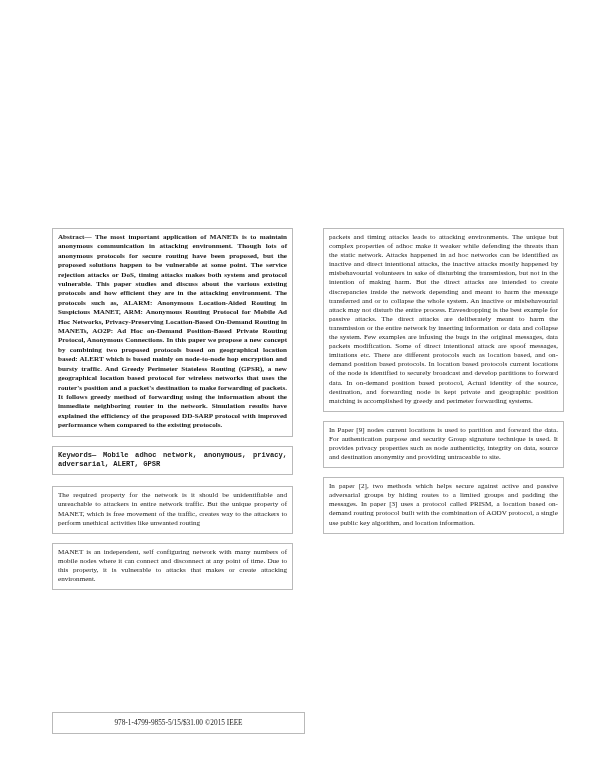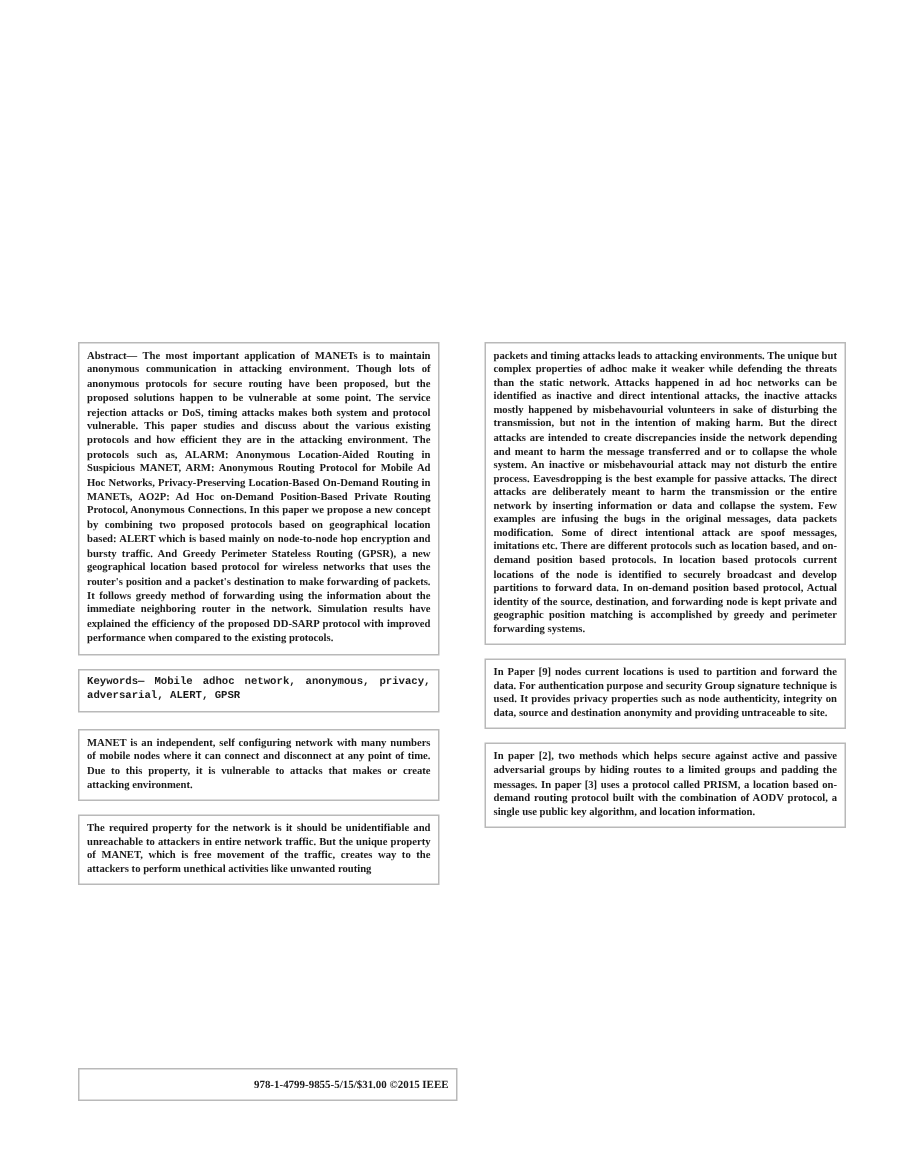--- a/index.html
+++ b/index.html
@@ -40,21 +40,20 @@
     margin-bottom: 9px;
     background: #fff;
   }
   p {
     margin: 0;
     font-size: 7.1px;
     line-height: 9.1px;
     text-align: justify;
     text-justify: inter-word;
     hyphens: auto;
-    font-weight: bold;
   }
   p.abstract {
     font-weight: bold;
     font-size: 7.1px;
     line-height: 9.4px;
   }
   p.keywords {
     font-weight: bold;
     font-size: 7.1px;
     line-height: 9.4px;
@@ -64,21 +63,21 @@
     position: absolute;
     left: 52px;
     top: 712px;
     width: 241px;
     border: 1px solid #b9b9b9;
     padding: 5px 5px 6px 5px;
   }
   .footer p {
     font-size: 7.3px;
     line-height: 9px;
-    text-align: right;
+    text-align: center;
   }
   .spacer-sm { height: 2px; }
 </style>
 </head>
 <body>
 
 <div class="page">
 
   <div class="columns">
 
@@ -88,25 +87,25 @@
         <p class="abstract">Abstract— The most important application of MANETs is to maintain anonymous communication in attacking environment. Though lots of anonymous protocols for secure routing have been proposed, but the proposed solutions happen to be vulnerable at some point. The service rejection attacks or DoS, timing attacks makes both system and protocol vulnerable. This paper studies and discuss about the various existing protocols and how efficient they are in the attacking environment. The protocols such as, ALARM: Anonymous Location-Aided Routing in Suspicious MANET, ARM: Anonymous Routing Protocol for Mobile Ad Hoc Networks, Privacy-Preserving Location-Based On-Demand Routing in MANETs, AO2P: Ad Hoc on-Demand Position-Based Private Routing Protocol, Anonymous Connections. In this paper we propose a new concept by combining two proposed protocols based on geographical location based: ALERT which is based mainly on node-to-node hop encryption and bursty traffic. And Greedy Perimeter Stateless Routing (GPSR), a new geographical location based protocol for wireless networks that uses the router's position and a packet's destination to make forwarding of packets. It follows greedy method of forwarding using the information about the immediate neighboring router in the network. Simulation results have explained the efficiency of the proposed DD-SARP protocol with improved performance when compared to the existing protocols.</p>
       </div>
 
       <div class="block">
         <p class="keywords">Keywords— Mobile adhoc network, anonymous, privacy, adversarial, ALERT, GPSR</p>
       </div>
 
       <div class="spacer-sm"></div>
 
       <div class="block">
-        <p>MANET is an independent, self configuring network with many numbers of mobile nodes where it can connect and disconnect at any point of time. Due to this property, it is vulnerable to attacks that makes or create attacking environment.</p>
+        <p>The required property for the network is it should be unidentifiable and unreachable to attackers in entire network traffic. But the unique property of MANET, which is free movement of the traffic, creates way to the attackers to perform unethical activities like unwanted routing</p>
       </div>
 
       <div class="block">
-        <p>The required property for the network is it should be unidentifiable and unreachable to attackers in entire network traffic. But the unique property of MANET, which is free movement of the traffic, creates way to the attackers to perform unethical activities like unwanted routing</p>
+        <p>MANET is an independent, self configuring network with many numbers of mobile nodes where it can connect and disconnect at any point of time. Due to this property, it is vulnerable to attacks that makes or create attacking environment.</p>
       </div>
 
     </div>
 
     <div class="col">
 
       <div class="block">
         <p>packets and timing attacks leads to attacking environments. The unique but complex properties of adhoc make it weaker while defending the threats than the static network. Attacks happened in ad hoc networks can be identified as inactive and direct intentional attacks, the inactive attacks mostly happened by misbehavourial volunteers in sake of disturbing the transmission, but not in the intention of making harm. But the direct attacks are intended to create discrepancies inside the network depending and meant to harm the message transferred and or to collapse the whole system. An inactive or misbehavourial attack may not disturb the entire process. Eavesdropping is the best example for passive attacks. The direct attacks are deliberately meant to harm the transmission or the entire network by inserting information or data and collapse the system. Few examples are infusing the bugs in the original messages, data packets modification. Some of direct intentional attack are spoof messages, imitations etc. There are different protocols such as location based, and on-demand position based protocols. In location based protocols current locations of the node is identified to securely broadcast and develop partitions to forward data. In on-demand position based protocol, Actual identity of the source, destination, and forwarding node is kept private and geographic position matching is accomplished by greedy and perimeter forwarding systems.</p>
       </div>
 

